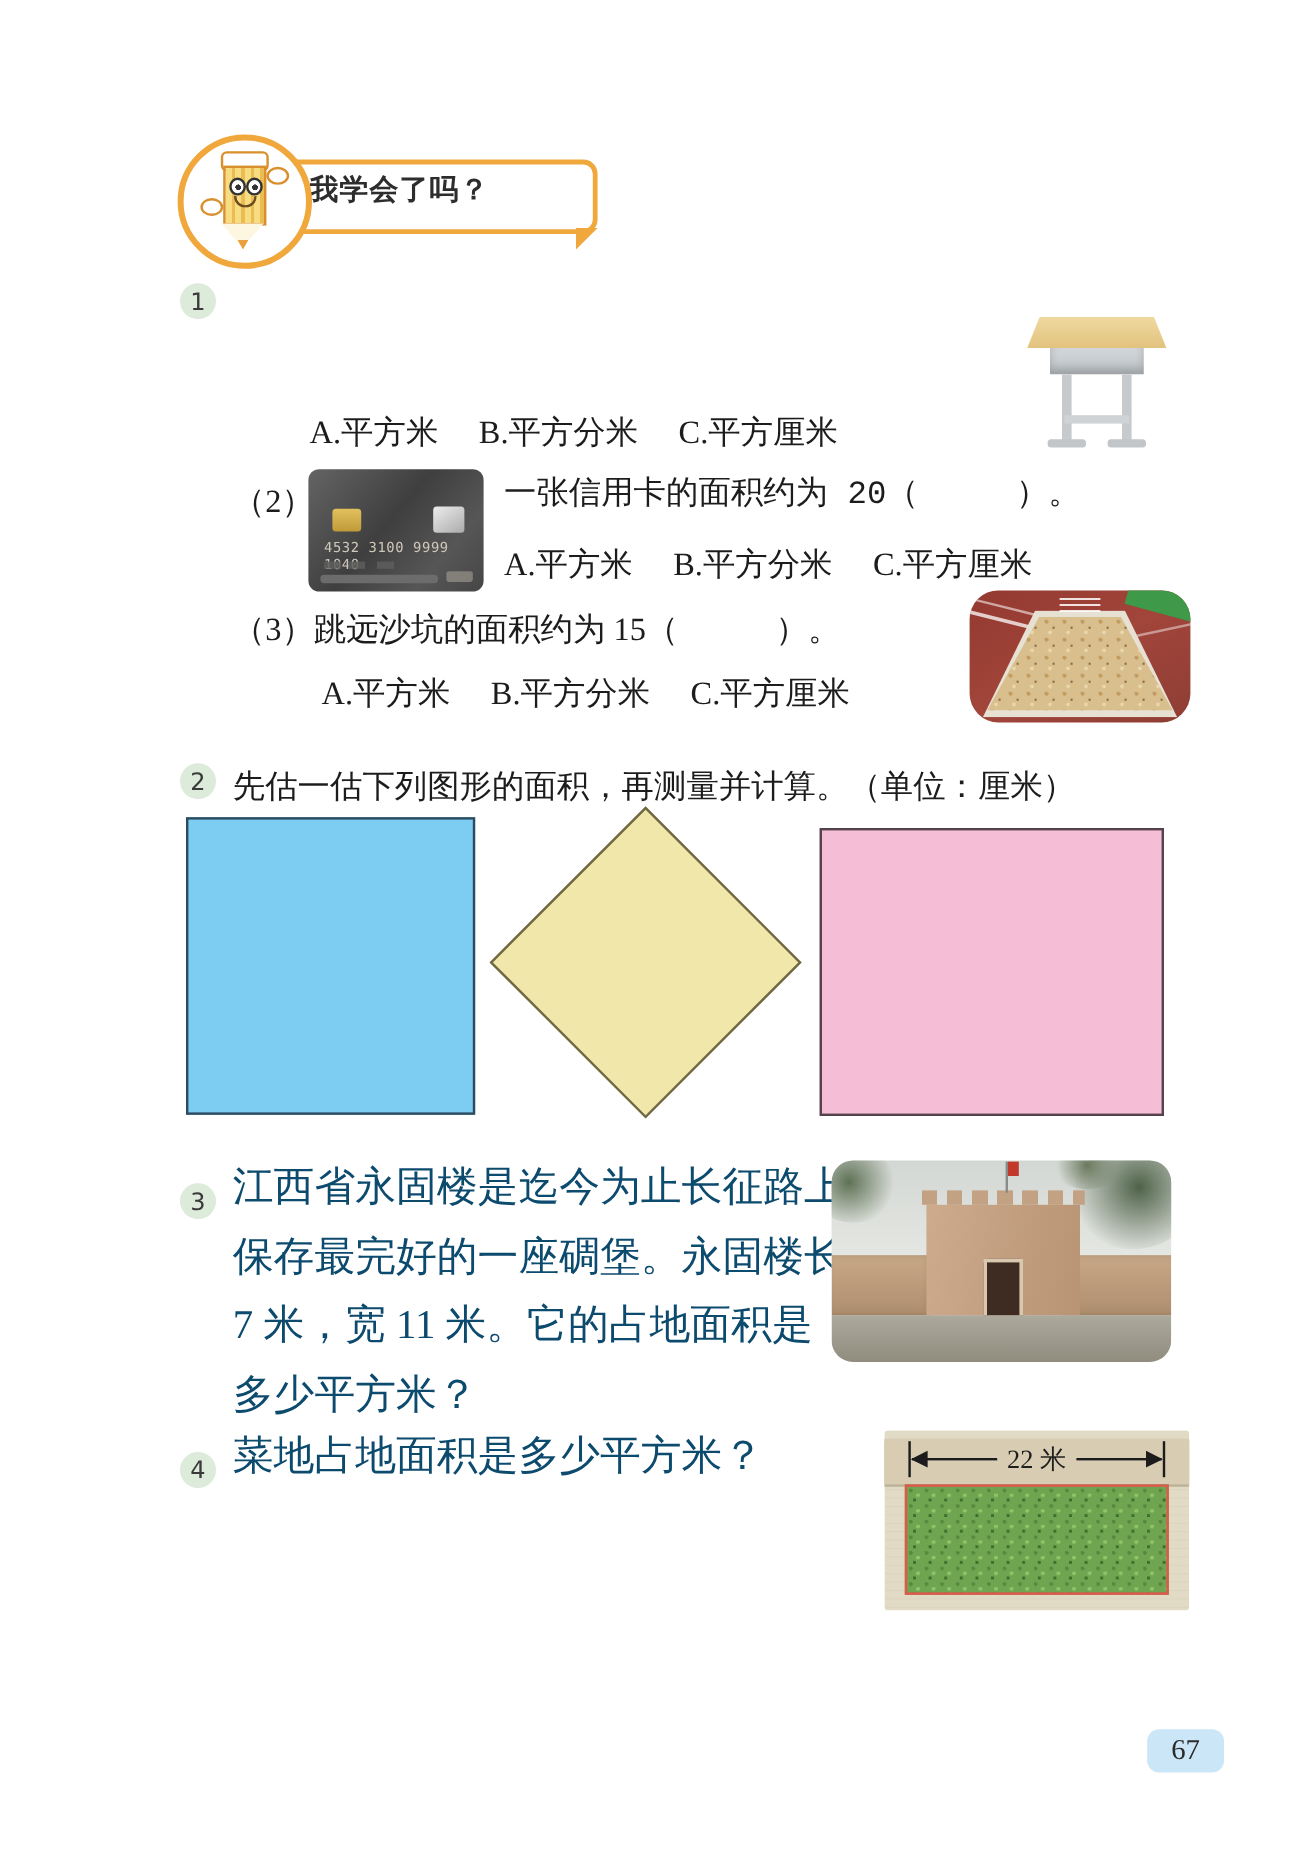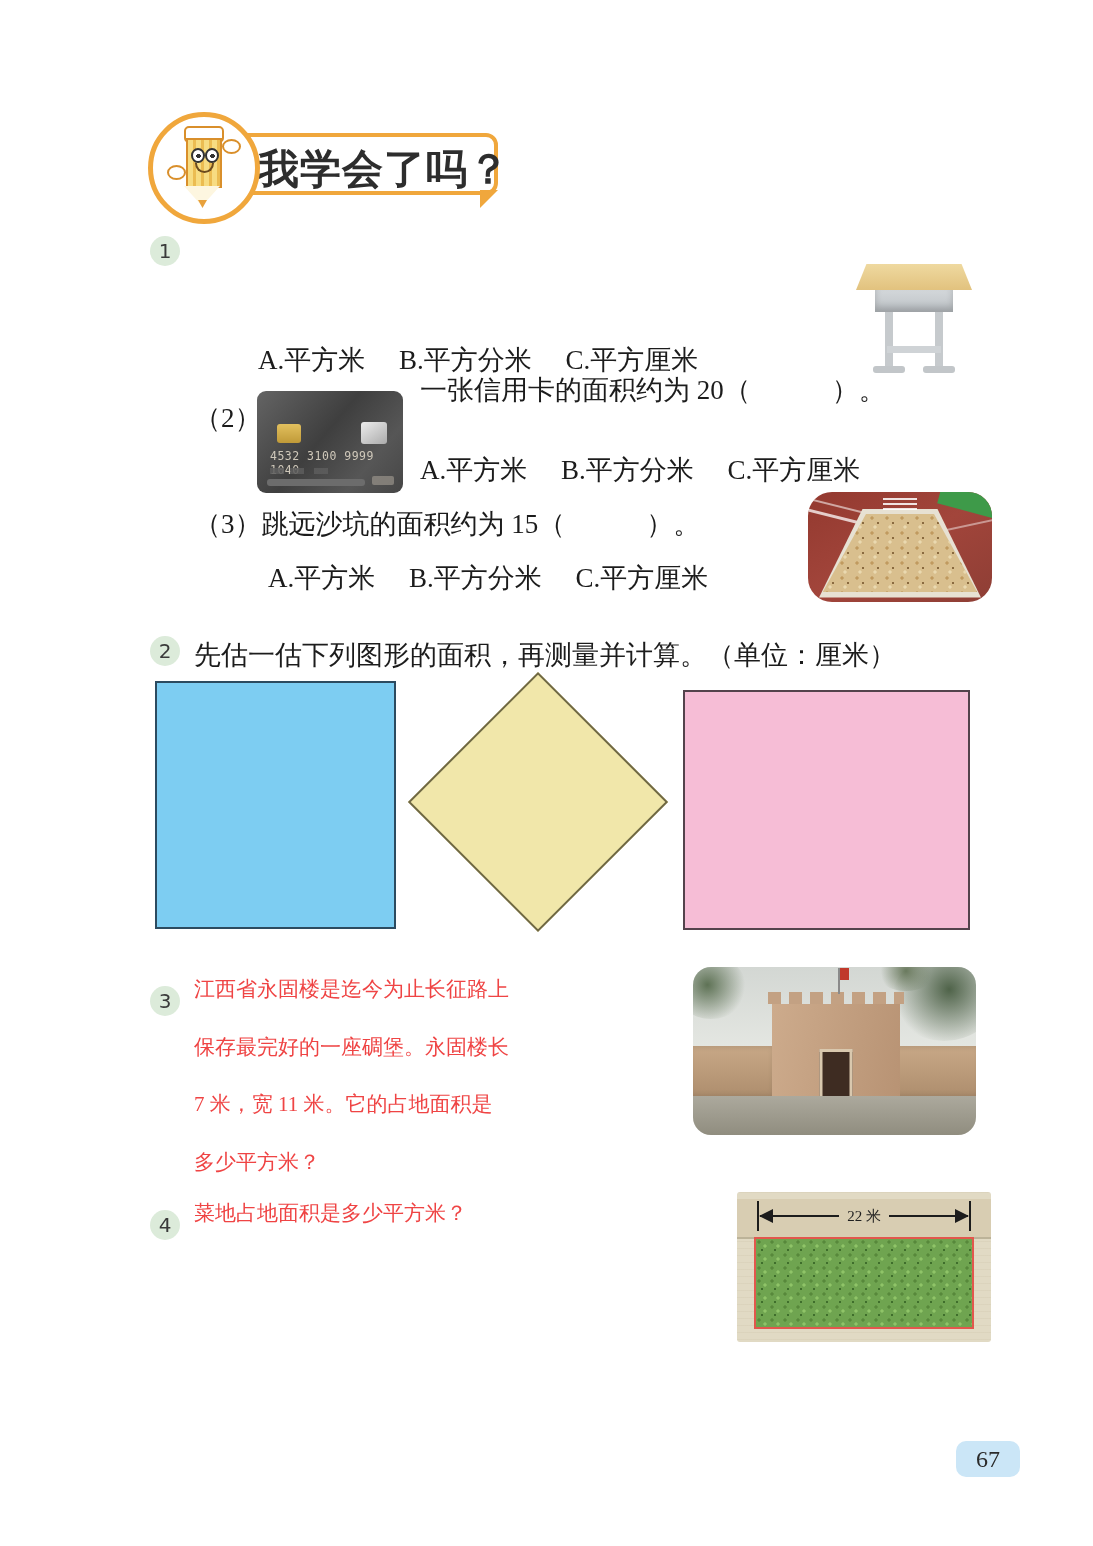--- a/index.html
+++ b/index.html
@@ -19,30 +19,30 @@
   .pencil-eye{position:absolute;width:10px;height:11px;border:2px solid #333;border-radius:50%;
               background:radial-gradient(circle at 55% 55%,#333 2.3px,#fff 2.4px);}
   .eye-l{left:38px;top:31px;} .eye-r{left:52px;top:31px;}
   .pencil-mouth{position:absolute;left:42px;top:46px;width:15px;height:8px;border:2px solid #6b4a1f;border-top:none;
                 border-radius:0 0 12px 12px;}
   .pencil-arm{position:absolute;width:15px;height:11px;background:#fff;border:2px solid #D98F2B;border-radius:50%;}
   .arm-l{left:14px;top:48px;} .arm-r{right:14px;top:22px;}
 
   .banner{position:absolute;left:234px;top:133px;width:256px;height:54px;background:#fff;
           border:4px solid #F0A73C;border-radius:12px;z-index:1;}
-  .banner-title{position:absolute;left:20px;top:5px;font-size:41px;font-weight:900;color:#2d2d2d;
+  .banner-title{position:absolute;left:20px;top:5px;font-size:24px;font-weight:900;color:#2d2d2d;
                 letter-spacing:1px;font-family:"DejaVu Sans","Liberation Sans",sans-serif;white-space:nowrap;}
   .banner-fold{position:absolute;right:-4px;bottom:-17px;width:0;height:0;
                border-top:18px solid #F0A73C;border-right:18px solid transparent;}
 
   
   .qbadge{position:absolute;width:30px;height:30px;border-radius:50%;background:#DCEBDA;color:#3a3a3a;
           font-family:"DejaVu Sans",sans-serif;font-size:20px;line-height:30px;text-align:center;}
   .qtext{position:absolute;font-size:27px;white-space:nowrap;color:#1c1c1c;}
-  .qlines{position:absolute;font-size:21px;color:#ef4444;line-height:57.5px;white-space:nowrap;}
+  .qlines{position:absolute;font-size:34px;color:#0c4a6e;line-height:57.5px;white-space:nowrap;}
 
   
   .desk{position:absolute;left:853px;top:226px;width:122px;height:148px;}
   .desk-top{position:absolute;left:3px;top:38px;width:116px;height:26px;
             background:linear-gradient(#EFD9A0,#E2C27E);clip-path:polygon(9% 0,91% 0,100% 100%,0 100%);}
   .desk-apron{position:absolute;left:22px;top:64px;width:78px;height:22px;
               background:linear-gradient(#D3D7DA,#BDC2C6);box-shadow:inset 0 -5px 7px rgba(0,0,0,.18);}
   .desk-leg{position:absolute;width:8px;background:#C6CACD;}
   .leg-l{left:32px;top:86px;height:56px;} .leg-r{left:82px;top:86px;height:56px;}
   .desk-crossbar{position:absolute;left:34px;top:120px;width:54px;height:7px;background:#CFD3D6;}
@@ -114,21 +114,21 @@
           background-image:linear-gradient(rgba(120,110,80,.06) 1px,transparent 1px);background-size:100% 7px;}
   .garden-wall{position:absolute;left:0;right:0;top:7px;height:38px;background:#D8CDB2;
                box-shadow:0 2px 0 rgba(120,105,75,.35);}
   .garden-dim{position:absolute;left:20px;right:20px;top:12px;height:24px;text-align:center;}
   .gd-line{position:absolute;left:3px;right:3px;top:11px;height:2px;background:#1c1c1c;}
   .gd-tick{position:absolute;top:-3px;width:2px;height:30px;background:#1c1c1c;}
   .gd-tick-l{left:0;} .gd-tick-r{right:0;}
   .gd-ah{position:absolute;top:5px;width:0;height:0;border-top:7px solid transparent;border-bottom:7px solid transparent;}
   .gd-ah-l{left:2px;border-right:14px solid #1c1c1c;}
   .gd-ah-r{right:2px;border-left:14px solid #1c1c1c;}
-  .gd-label{position:relative;display:inline-block;background:#D8CDB2;padding:0 8px;font-size:15px;line-height:24px;z-index:1;}
+  .gd-label{position:relative;display:inline-block;background:#D8CDB2;padding:0 8px;font-size:22px;line-height:24px;z-index:1;}
   .garden-field{position:absolute;left:17px;right:17px;top:45px;bottom:13px;
                 background-color:#6FA450;border:2px solid #E2574D;
                 background-image:radial-gradient(circle at 3px 3px,#57883B 1.5px,transparent 1.7px),
                                  radial-gradient(circle at 9px 7px,#8FC468 1.5px,transparent 1.7px),
                                  radial-gradient(circle at 6px 11px,#3F6E2C 1.2px,transparent 1.4px);
                 background-size:13px 13px;}
 
   
   .page-badge{position:absolute;left:956px;top:1441px;width:64px;height:36px;border-radius:10px;background:#CBE6F7;
               text-align:center;line-height:36px;font-size:24px;color:#2b2b2b;}
@@ -170,21 +170,21 @@
 
   <div class="qtext" style="left:194px;top:400px;">（2）</div>
   <div class="card">
     <div class="card-chip"></div>
     <div class="card-logo"></div>
     <div class="card-number">4532 3100 9999 1040</div>
     <div class="card-emboss"></div>
     <div class="card-strip"></div>
     <div class="card-brand"></div>
   </div>
-  <div class="qtext" style="left:420px;top:372px;">一张信用卡的面积约为 20（　　　）。</div>
+  <div class="qtext" style="left:420px;top:392px;font-family:Liberation Mono, monospace;">一张信用卡的面积约为 20（　　　）。</div>
   <div class="qtext" style="left:420px;top:452px;">A.平方米　 B.平方分米　 C.平方厘米</div>
 
   <div class="qtext" style="left:194px;top:506px;">（3）跳远沙坑的面积约为 15（　　　）。</div>
   <div class="qtext" style="left:268px;top:560px;">A.平方米　 B.平方分米　 C.平方厘米</div>
 
   <div class="sandpit">
     <div class="sp-line2"></div>
     <div class="sp-line1"></div>
     <div class="sp-line3"></div>
     <div class="sp-green"></div>

